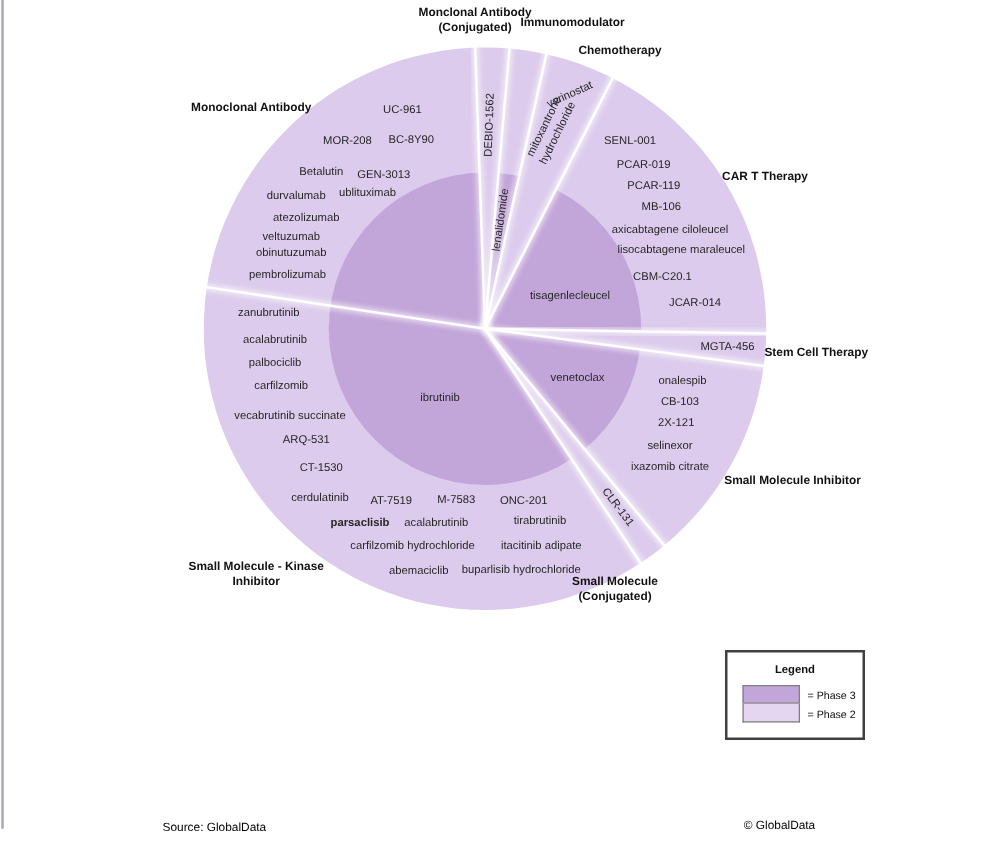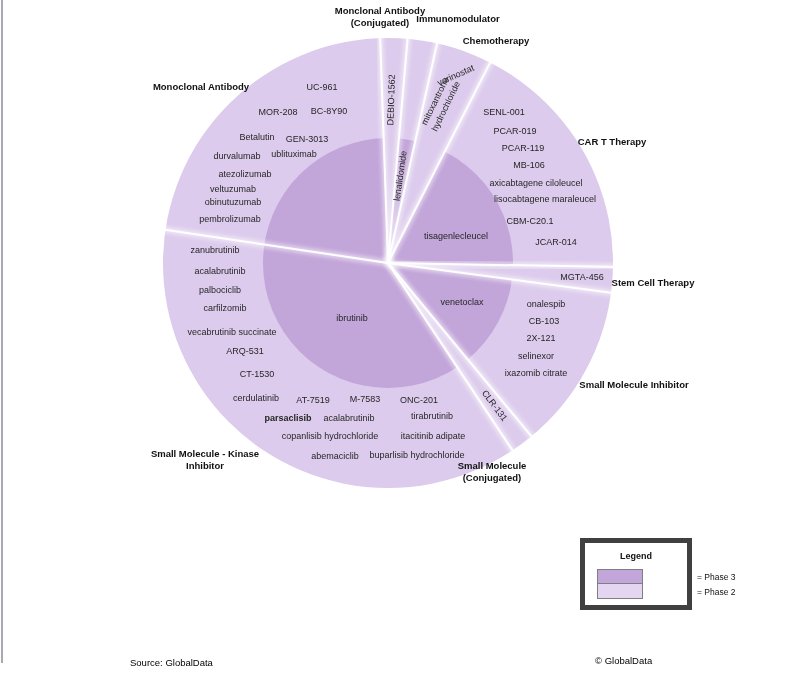--- a/index.html
+++ b/index.html
@@ -9,25 +9,25 @@
   }
   .edge-line{position:absolute;left:1px;top:0;width:2px;height:663px;background:#a9a9b2;}
   #chart-svg{position:absolute;left:0;top:0;}
   .lbl{
     position:absolute;transform:translate(-50%,-50%);
     font-size:9px;color:#262626;white-space:pre-line;text-align:center;line-height:1.3;
   }
   .lbl.bold{font-weight:bold;font-size:9.5px;color:#111;line-height:1.25;}
   .legend{
     position:absolute;left:580px;top:520px;width:112px;height:72px;
-    background:#fff;border:5px solid #404040;box-sizing:border-box;margin-top:18px;
+    background:#fff;border:2px solid #404040;box-sizing:border-box;
   }
   .legend-title{text-align:center;font-size:9px;font-weight:bold;color:#111;margin-top:8px;}
   .legend-body{position:absolute;left:12px;top:26px;}
-  .legend-row{display:flex;align-items:center;height:15px;gap:48px;}
+  .legend-row{display:flex;align-items:center;height:15px;}
   .swatch{display:inline-block;width:46px;height:15px;border:1px solid #7f7f7f;box-sizing:border-box;}
   .legend-row + .legend-row .swatch{border-top:none;}
   .legend-label{font-size:8.5px;color:#111;margin-left:6px;white-space:nowrap;}
   .footer-text{position:absolute;font-size:9.5px;color:#000;}
   #source-note{left:130px;top:657px;}
   #copyright{left:595px;top:655px;}
 </style>
 </head>
 <body>
 
@@ -95,21 +95,21 @@
       <div class="lbl" style="left: 220px; top: 291px;">palbociclib</div>
       <div class="lbl" style="left: 225px; top: 309px;">carfilzomib</div>
       <div class="lbl" style="left: 232px; top: 333px;">vecabrutinib succinate</div>
       <div class="lbl" style="left: 245px; top: 352px;">ARQ-531</div>
       <div class="lbl" style="left: 257px; top: 375px;">CT-1530</div>
       <div class="lbl" style="left: 256px; top: 399px;">cerdulatinib</div>
       <div class="lbl" style="left: 313px; top: 401px;">AT-7519</div>
       <div class="lbl" style="left: 365px; top: 400px;">M-7583</div>
       <div class="lbl" style="left: 288px; top: 419px; font-weight: bold;">parsaclisib</div>
       <div class="lbl" style="left: 349px; top: 419px;">acalabrutinib</div>
-      <div class="lbl" style="left: 330px; top: 437px;">copanlisib hydrochloride</div>
+      <div class="lbl" style="left: 330px; top: 437px;">carfilzomib hydrochloride</div>
       <div class="lbl" style="left: 335px; top: 457px;">abemaciclib</div>
       <div class="lbl" style="left: 419px; top: 401px;">ONC-201</div>
       <div class="lbl" style="left: 432px; top: 417px;">tirabrutinib</div>
       <div class="lbl" style="left: 433px; top: 437px;">itacitinib adipate</div>
       <div class="lbl" style="left: 417px; top: 456px;">buparlisib hydrochloride</div>
       <div class="lbl" style="left: 556px; top: 278px; margin-left: 26px;">MGTA-456</div>
       <div class="lbl" style="left: 546px; top: 305px;">onalespib</div>
       <div class="lbl" style="left: 544px; top: 322px;">CB-103</div>
       <div class="lbl" style="left: 541px; top: 339px;">2X-121</div>
       <div class="lbl" style="left: 536px; top: 357px;">selinexor</div>

